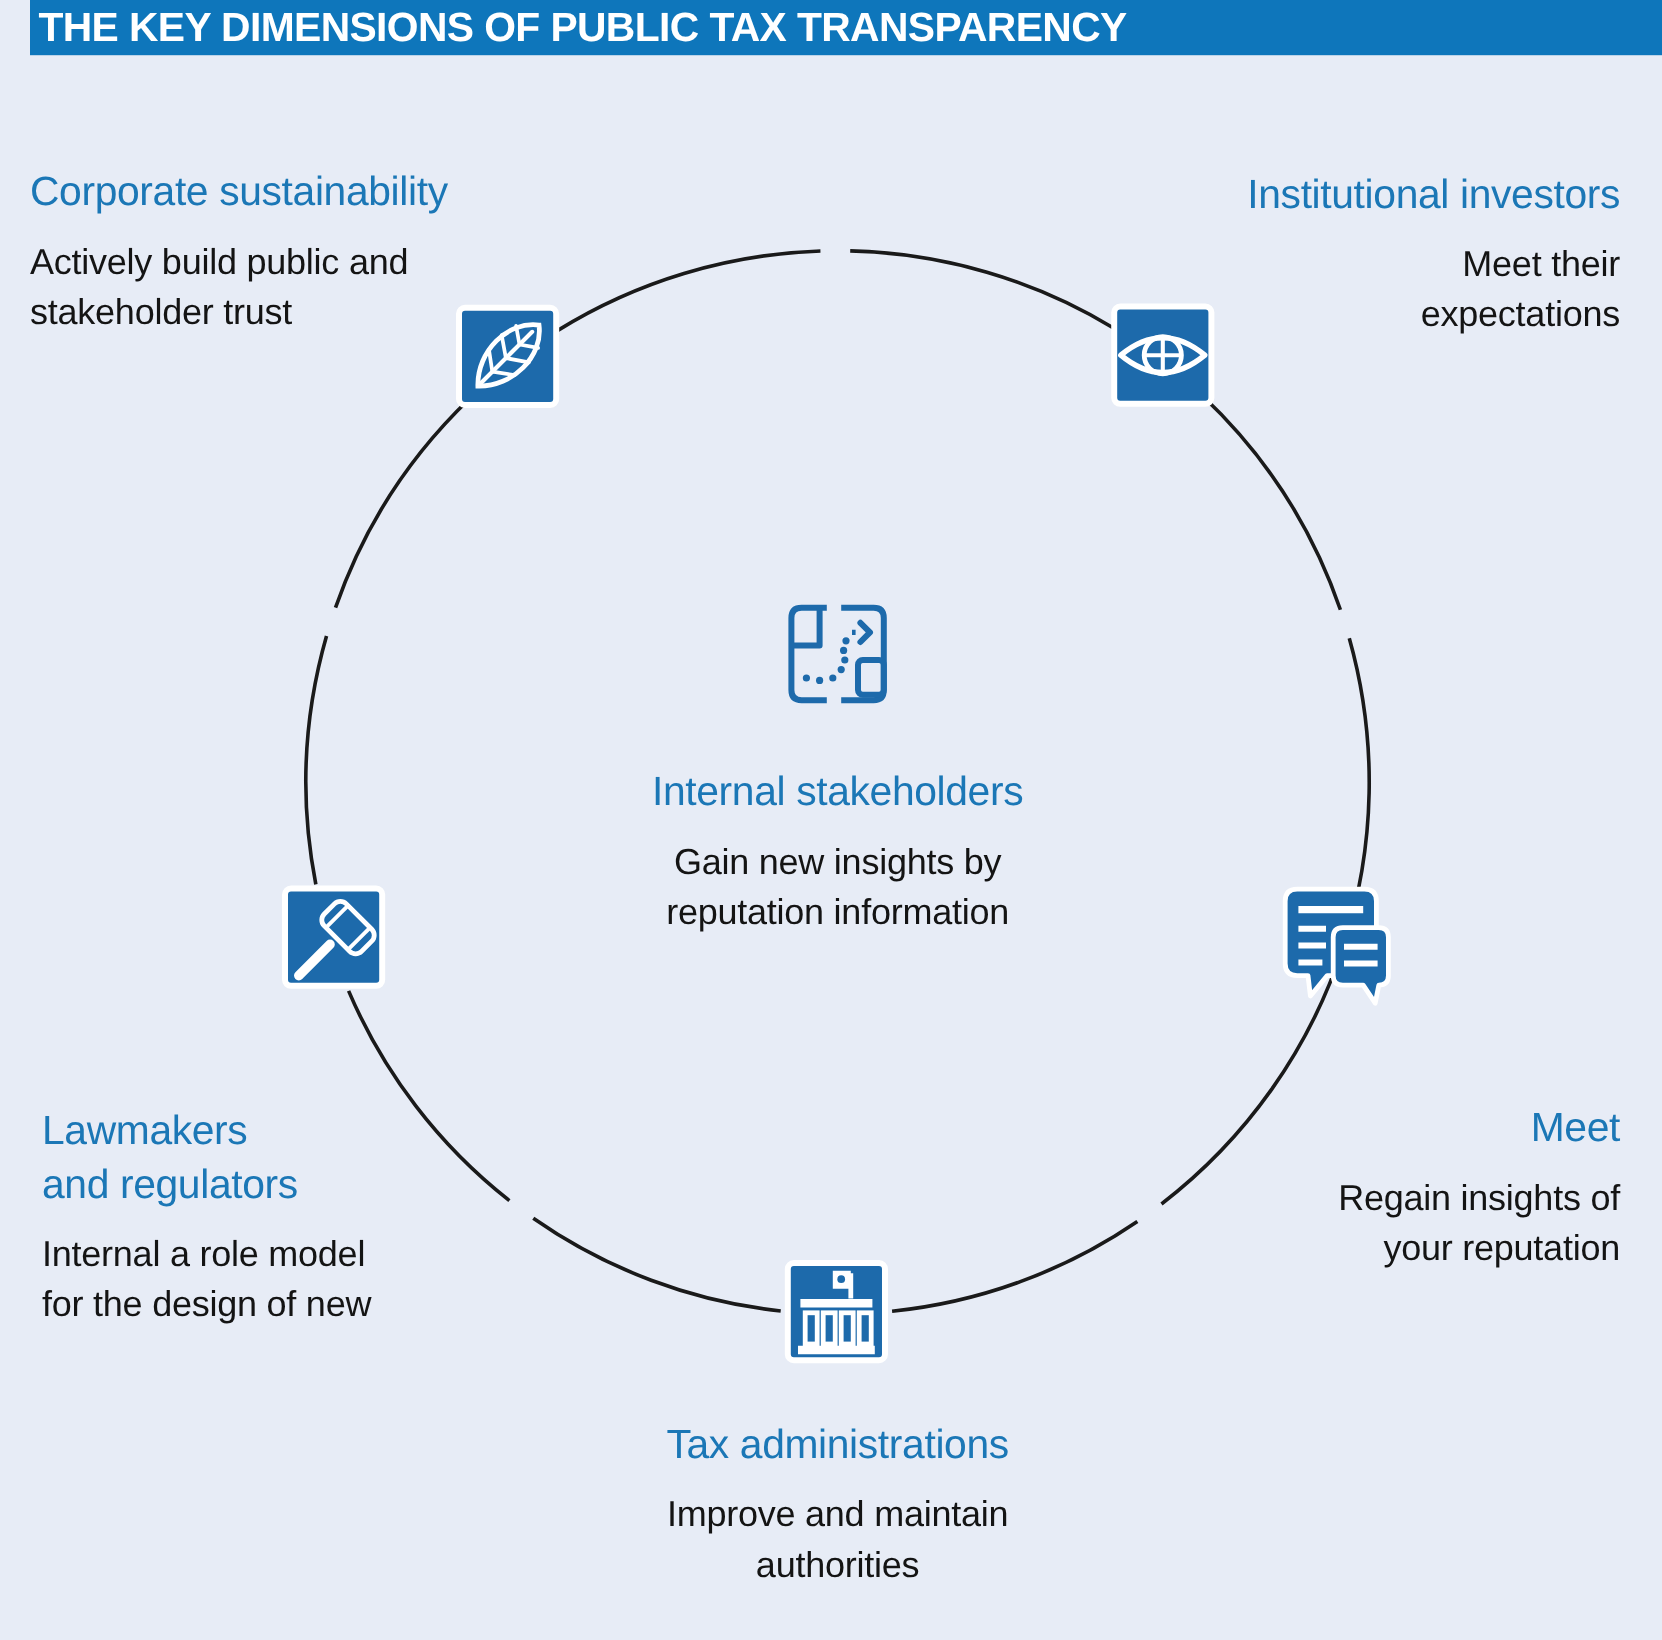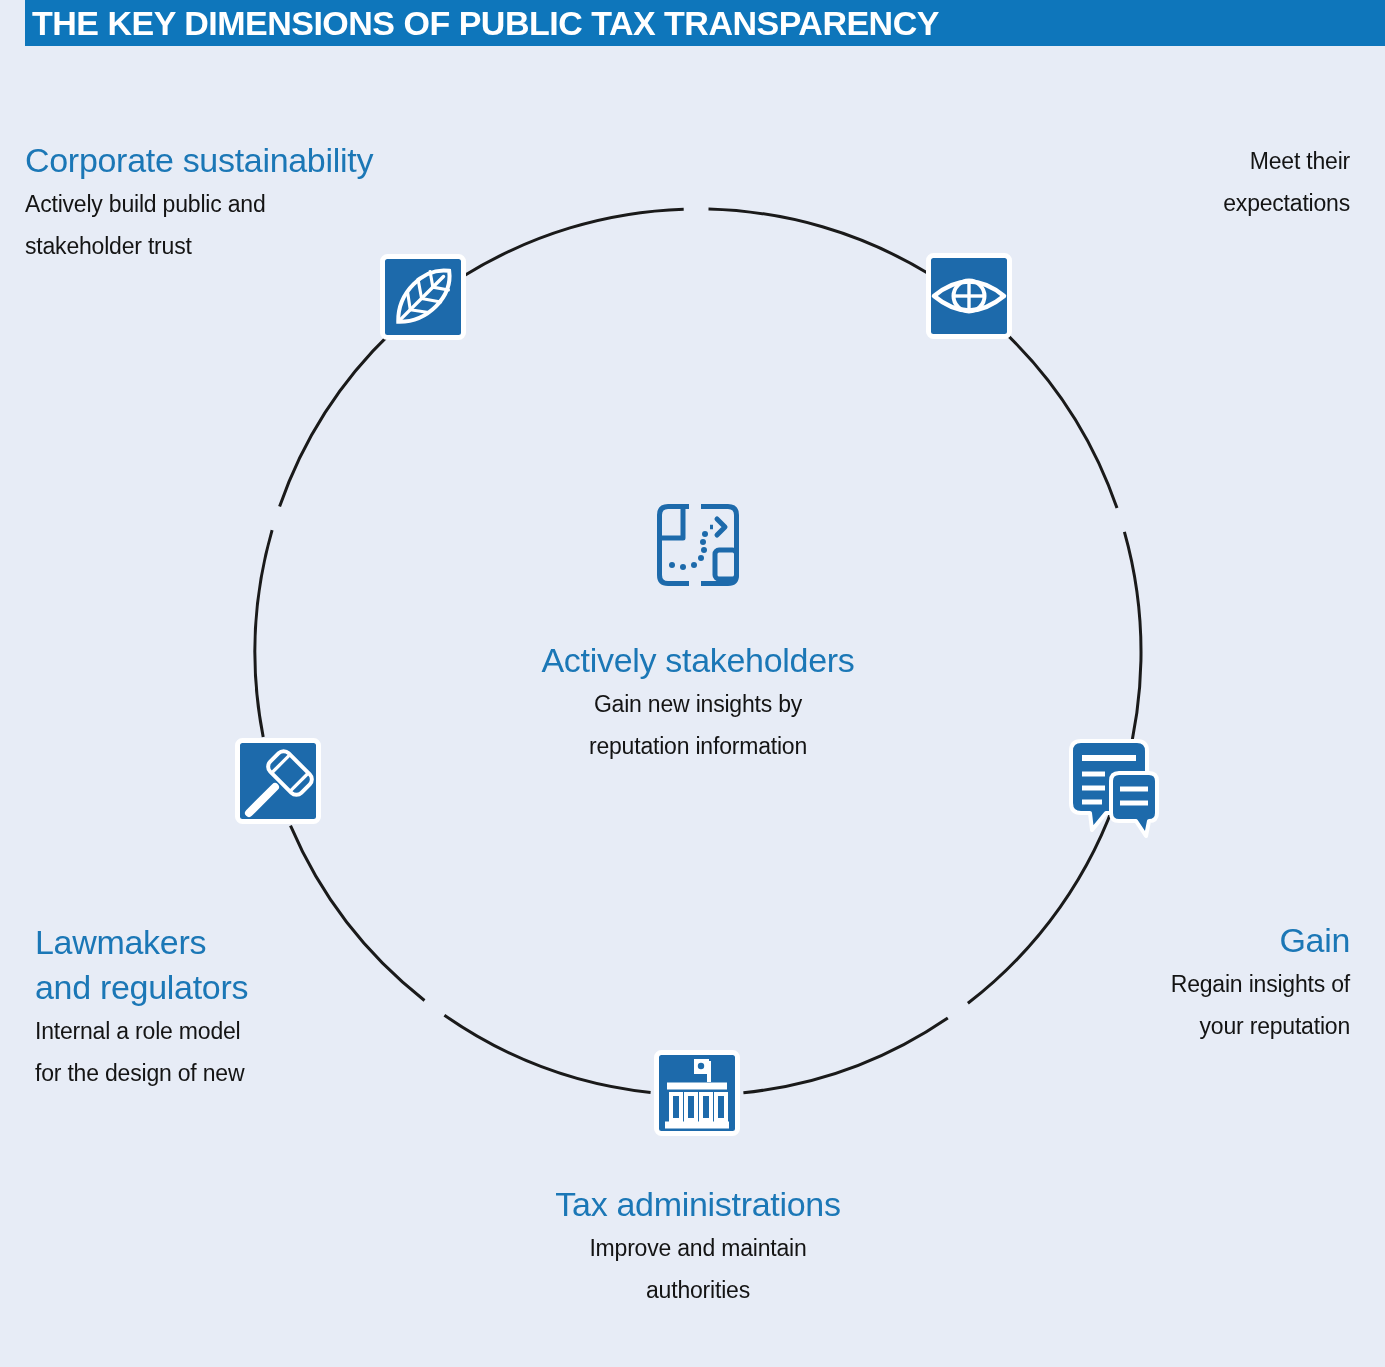--- a/index.html
+++ b/index.html
@@ -13,21 +13,21 @@
     background:#0e76bb;display:flex;align-items:center;
   }
   .header-bar .title{
     color:#ffffff;font-size:34px;font-weight:600;letter-spacing:-0.5px;
     padding-left:7px;white-space:nowrap;
   }
   #circle-arcs{position:absolute;left:0;top:0;z-index:1;}
   .icon-box{position:absolute;z-index:2;line-height:0;}
   .node{position:absolute;z-index:3;}
   .node .heading{color:#1b77b6;font-size:34px;line-height:45px;letter-spacing:-0.3px;white-space:nowrap;}
-  .node .desc{color:#141414;font-size:23px;line-height:42px;letter-spacing:-0.2px;white-space:nowrap;margin-top:0;}
+  .node .desc{color:#141414;font-size:30px;line-height:42px;letter-spacing:-0.2px;white-space:nowrap;margin-top:15px;}
   .align-right{text-align:right;}
   .align-center{text-align:center;}
   .center-col{width:700px;}
 </style>
 </head>
 <body>
 
 <div class="header-bar">
   <div class="title">THE KEY DIMENSIONS OF PUBLIC TAX TRANSPARENCY</div>
 </div>
@@ -138,36 +138,37 @@
 
 <div class="node" style="left:25px;top:138px;">
   <div class="heading">Corporate sustainability</div>
   <div class="desc">
     <div>Actively build public and</div>
     <div>stakeholder trust</div>
   </div>
 </div>
 
 <div class="node align-right" style="right:35px;top:140px;">
+  <div class="heading">Institutional investors</div>
   <div class="desc">
     <div>Meet their</div>
     <div>expectations</div>
   </div>
 </div>
 
 <div class="node align-center center-col" style="left:348px;top:638px;">
-  <div class="heading">Actively stakeholders</div>
+  <div class="heading">Internal stakeholders</div>
   <div class="desc">
     <div>Gain new insights by</div>
     <div>reputation information</div>
   </div>
 </div>
 
 <div class="node align-right" style="right:35px;top:918px;">
-  <div class="heading">Gain</div>
+  <div class="heading">Meet</div>
   <div class="desc">
     <div>Regain insights of</div>
     <div>your reputation</div>
   </div>
 </div>
 
 <div class="node" style="left:35px;top:920px;">
   <div class="heading">Lawmakers</div>
   <div class="heading">and regulators</div>
   <div class="desc">

